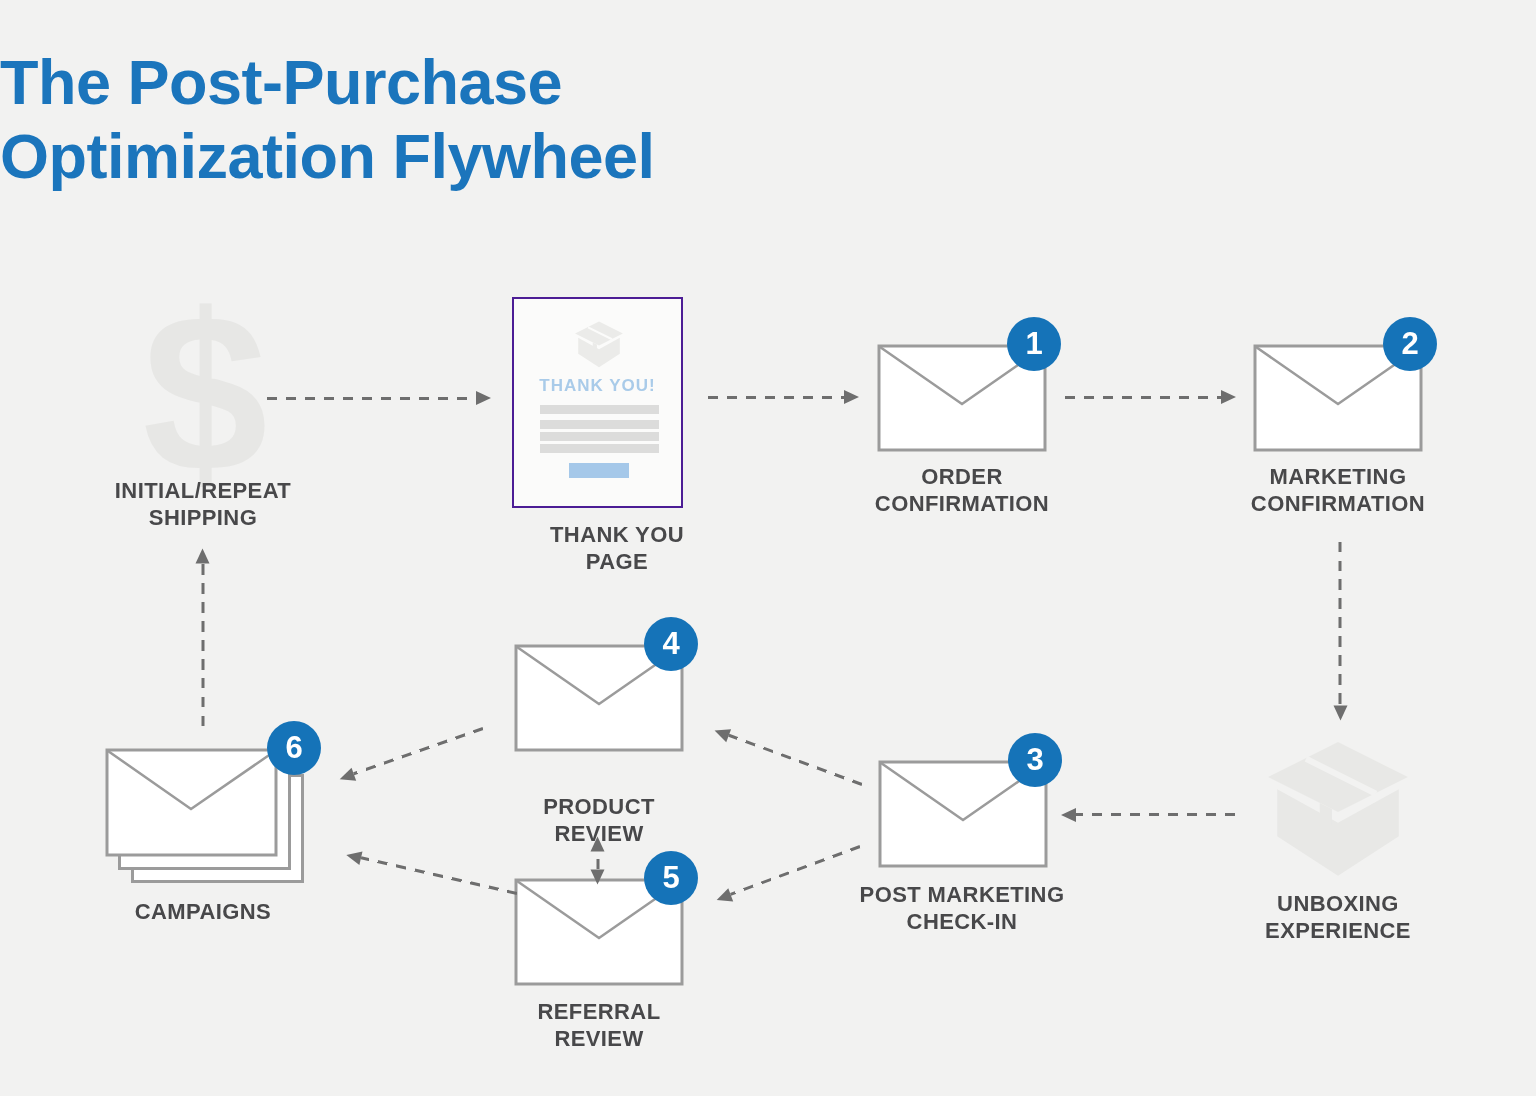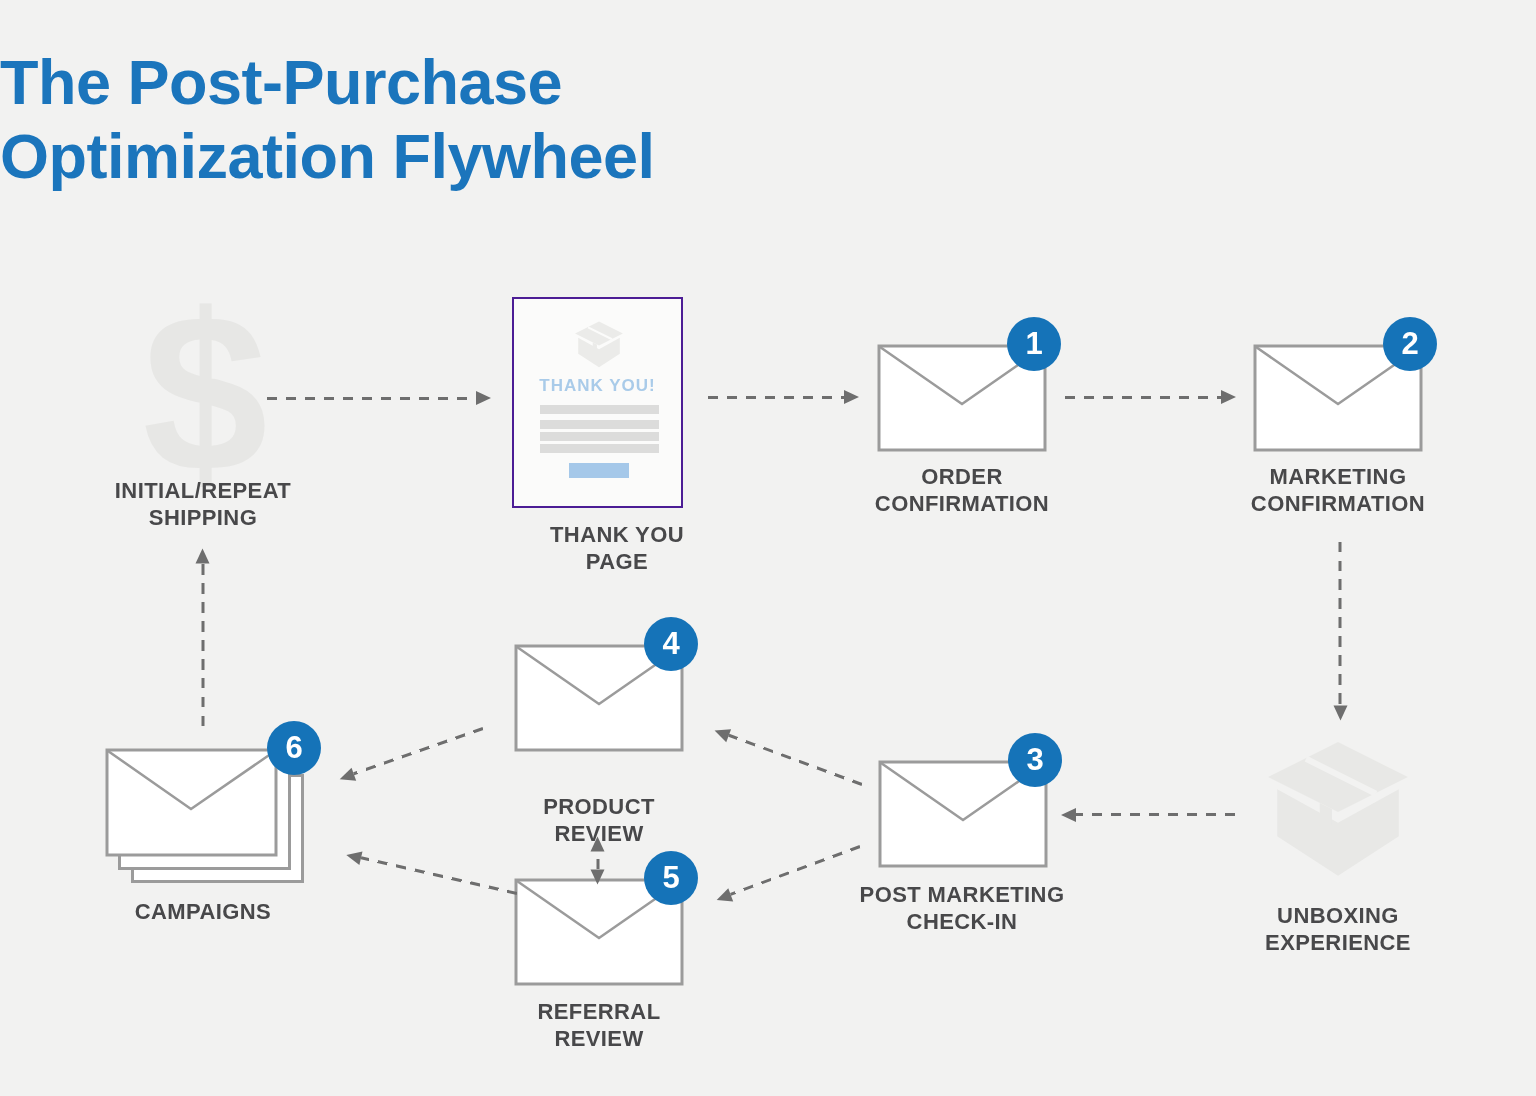--- a/index.html
+++ b/index.html
@@ -140,21 +140,21 @@
     <div>MARKETING</div>
     <div>CONFIRMATION</div>
   </div>
 
   <svg style="position:absolute;left:1262px;top:738px;" width="152" height="145" viewBox="0 0 100 94">
     <polygon points="50,2 96,25 50,48 4,25" fill="#e8e8e6"></polygon>
     <line x1="29" y1="13" x2="75" y2="36" stroke="#f2f2f1" stroke-width="4"></line>
     <polygon points="10,33 50,55 90,33 90,64 50,90 10,64" fill="#e8e8e6"></polygon>
     <polygon points="38,42 46,46 46,61 38,57" fill="#e8e8e6"></polygon>
   </svg>
-  <div class="label" style="left:1198px;top:891px;margin-top:12px;">
+  <div class="label" style="left:1198px;top:891px;">
     <div>UNBOXING</div>
     <div>EXPERIENCE</div>
   </div>
 
   <div class="envelope" style="left:878px;top:760px;">
     <svg width="170" height="108" viewBox="0 0 170 108">
       <rect x="2" y="2" width="166" height="104" fill="#ffffff" stroke="#9b9b9b" stroke-width="3"></rect>
       <path d="M3,3 L85,60 L167,3" fill="none" stroke="#9b9b9b" stroke-width="2.5"></path>
     </svg>
     <div class="badge">3</div>

